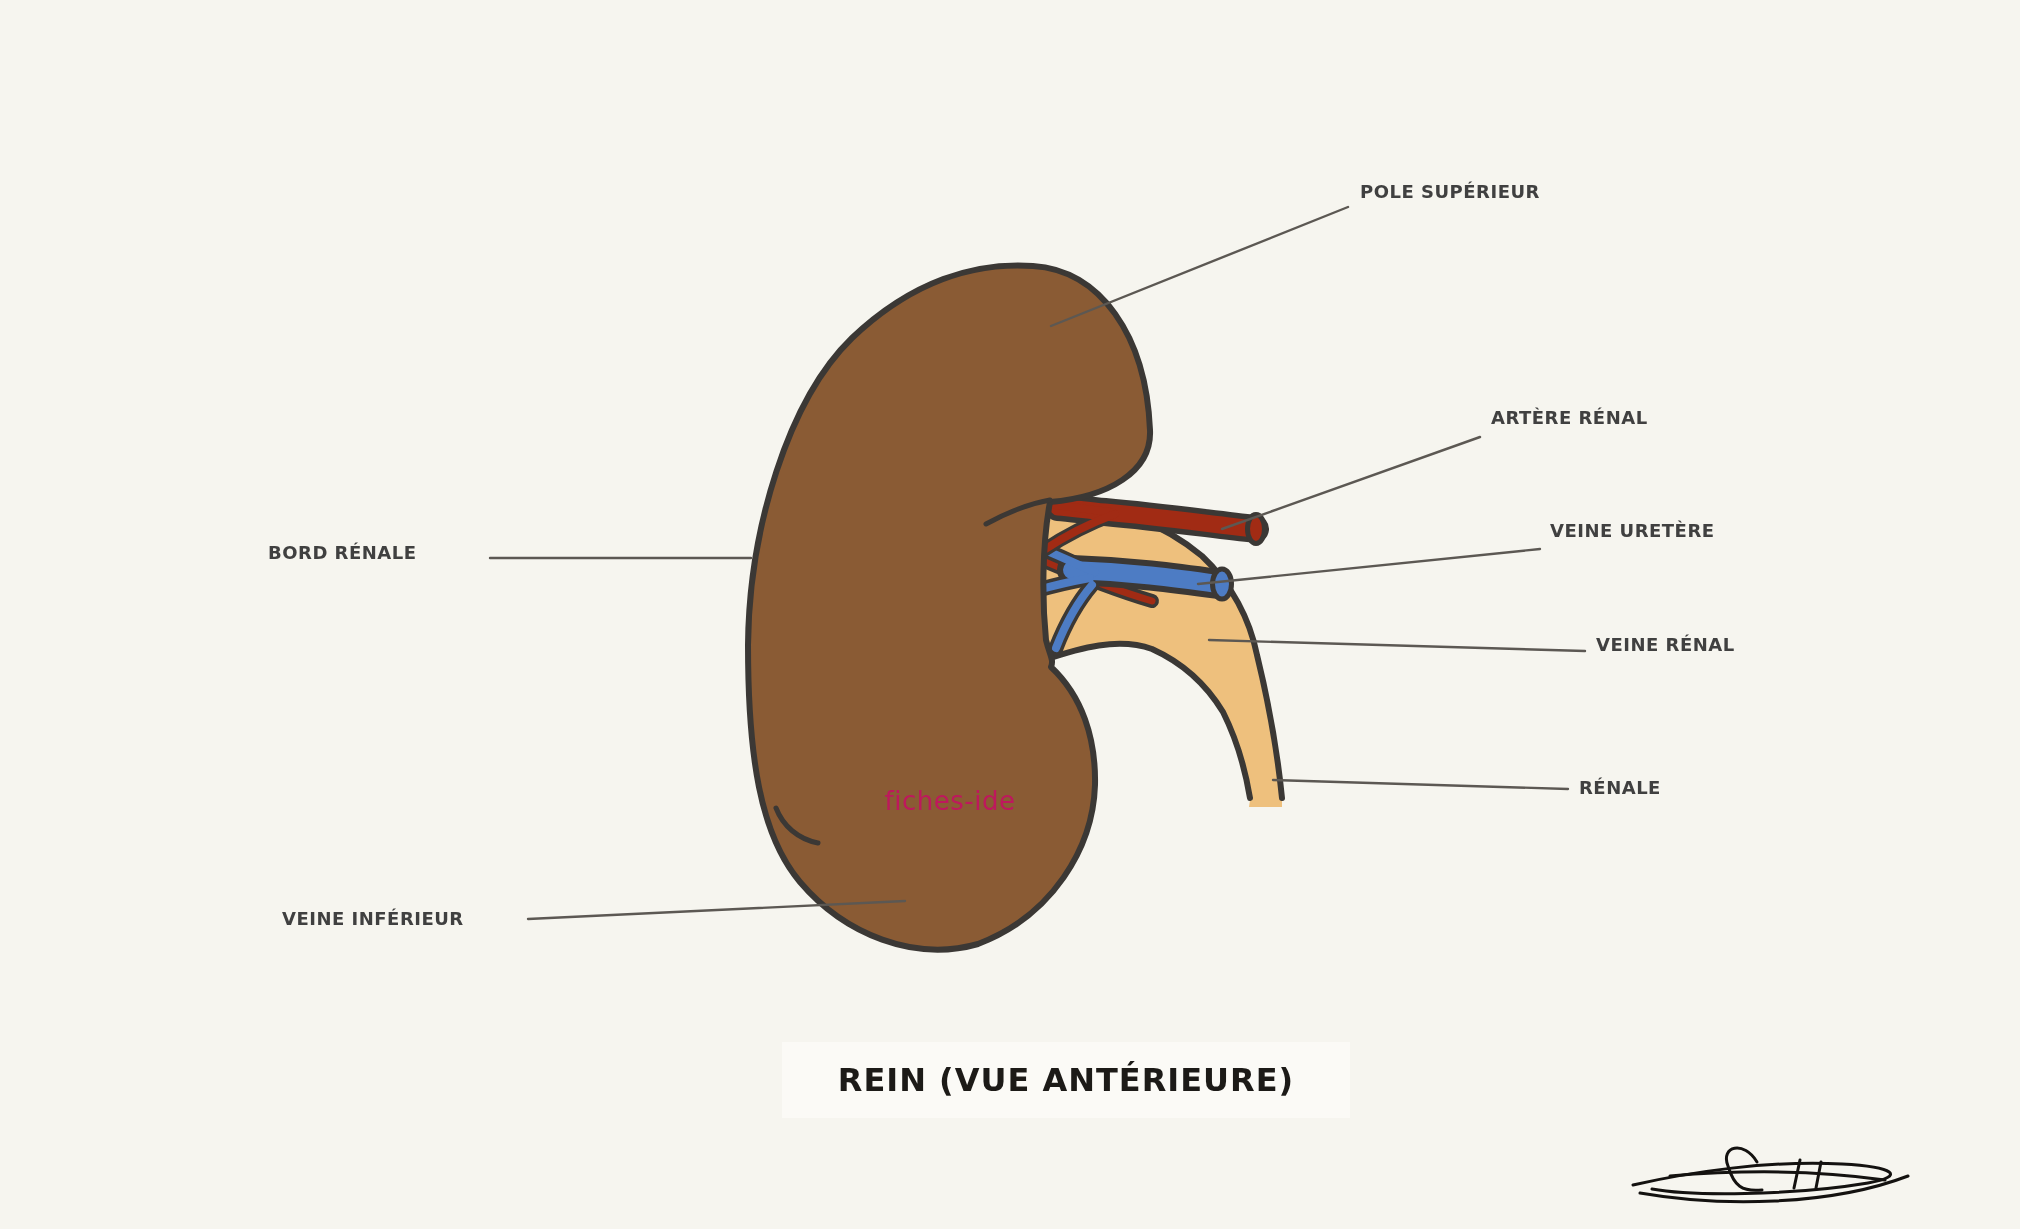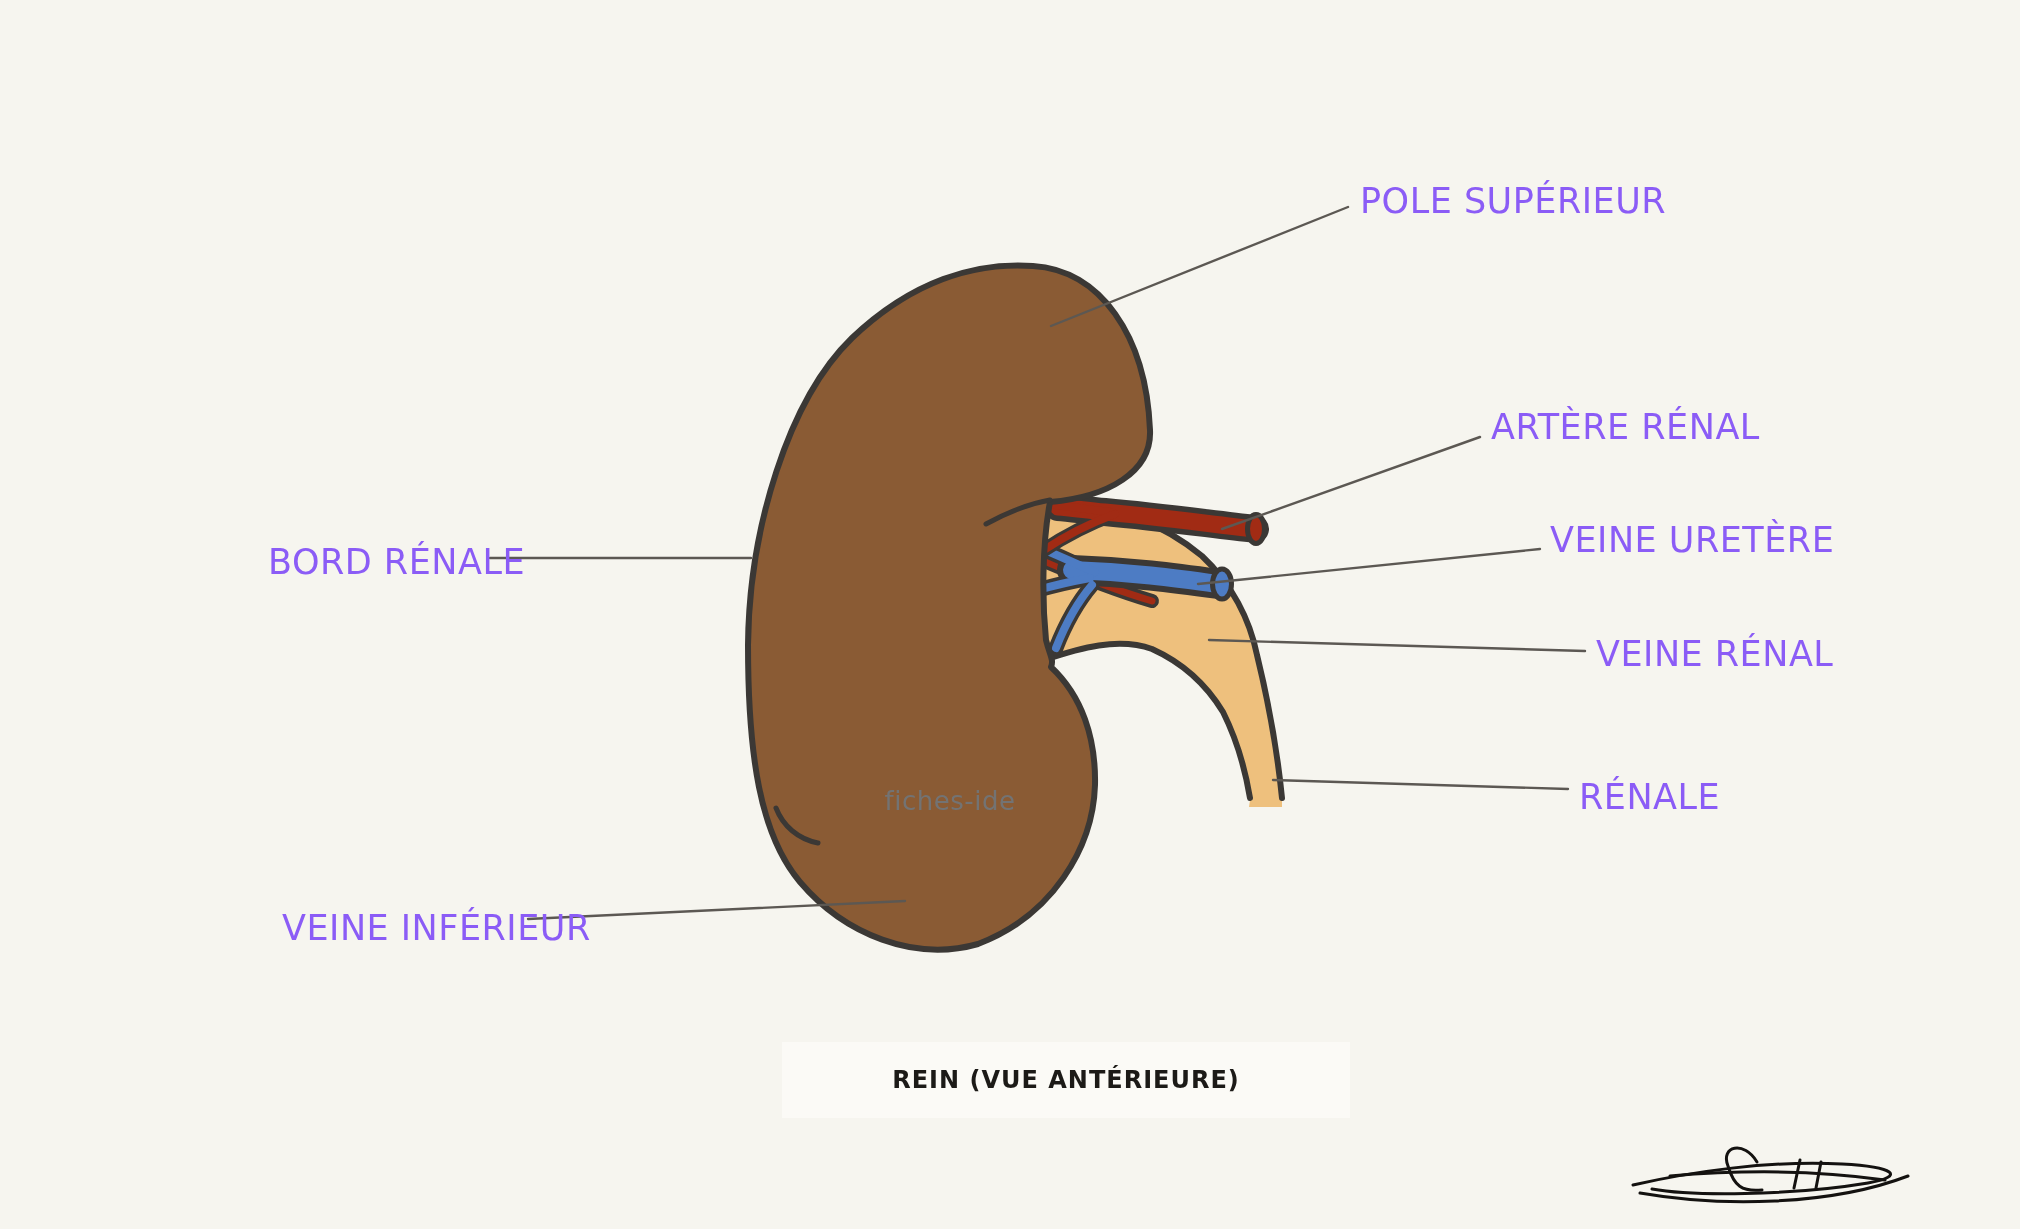--- a/index.html
+++ b/index.html
@@ -6,44 +6,44 @@
   body{
     width:2020px;height:1229px;overflow:hidden;
     background:#f6f5ef;
     font-family:"DejaVu Sans", sans-serif;
     color:#1c1a17;
   }
   .canvas{position:relative;width:2020px;height:1229px;}
   svg.draw{position:absolute;left:0;top:0;}
   .lbl{
     position:absolute;
-    font-size:35px;
+    font-size:18px;
     letter-spacing:0.5px;
-    font-weight:400;
+    font-weight:700;
     white-space:nowrap;
-    color:#8b5cf6;
+    color:#404040;
   }
   .title-panel{
     position:absolute;
     left:782px;top:1042px;width:568px;height:76px;
     background:#fbfaf6;
     display:flex;align-items:center;justify-content:center;
   }
   .title-text{
-    font-size:24px;
+    font-size:32px;
     font-weight:bold;
     letter-spacing:1px;
     white-space:nowrap;
   }
   .watermark{
     position:absolute;
     left:845px;top:786px;width:210px;
     text-align:center;
     font-size:26px;
-    color:#737373;
+    color:#be185d;
     letter-spacing:0.5px;
   }
 </style>
 </head>
 <body>
 
 <div class="canvas">
 
   <svg class="draw" width="2020" height="1229" viewBox="0 0 2020 1229">
 

